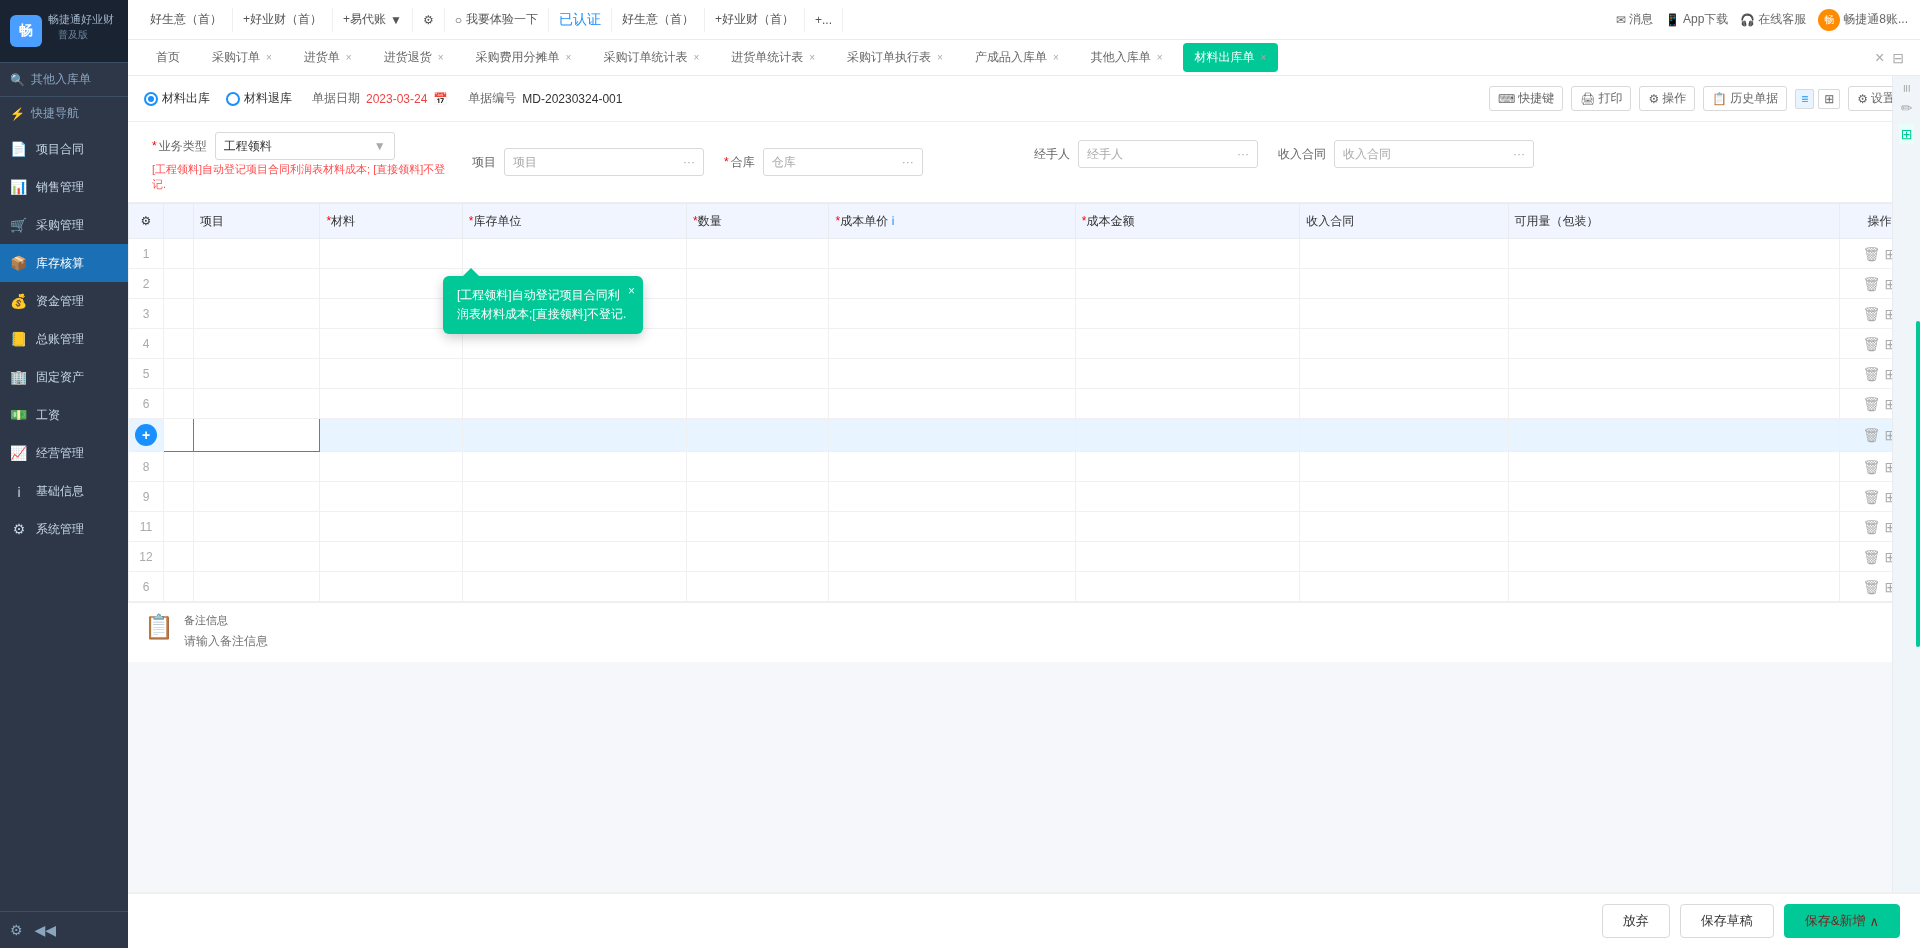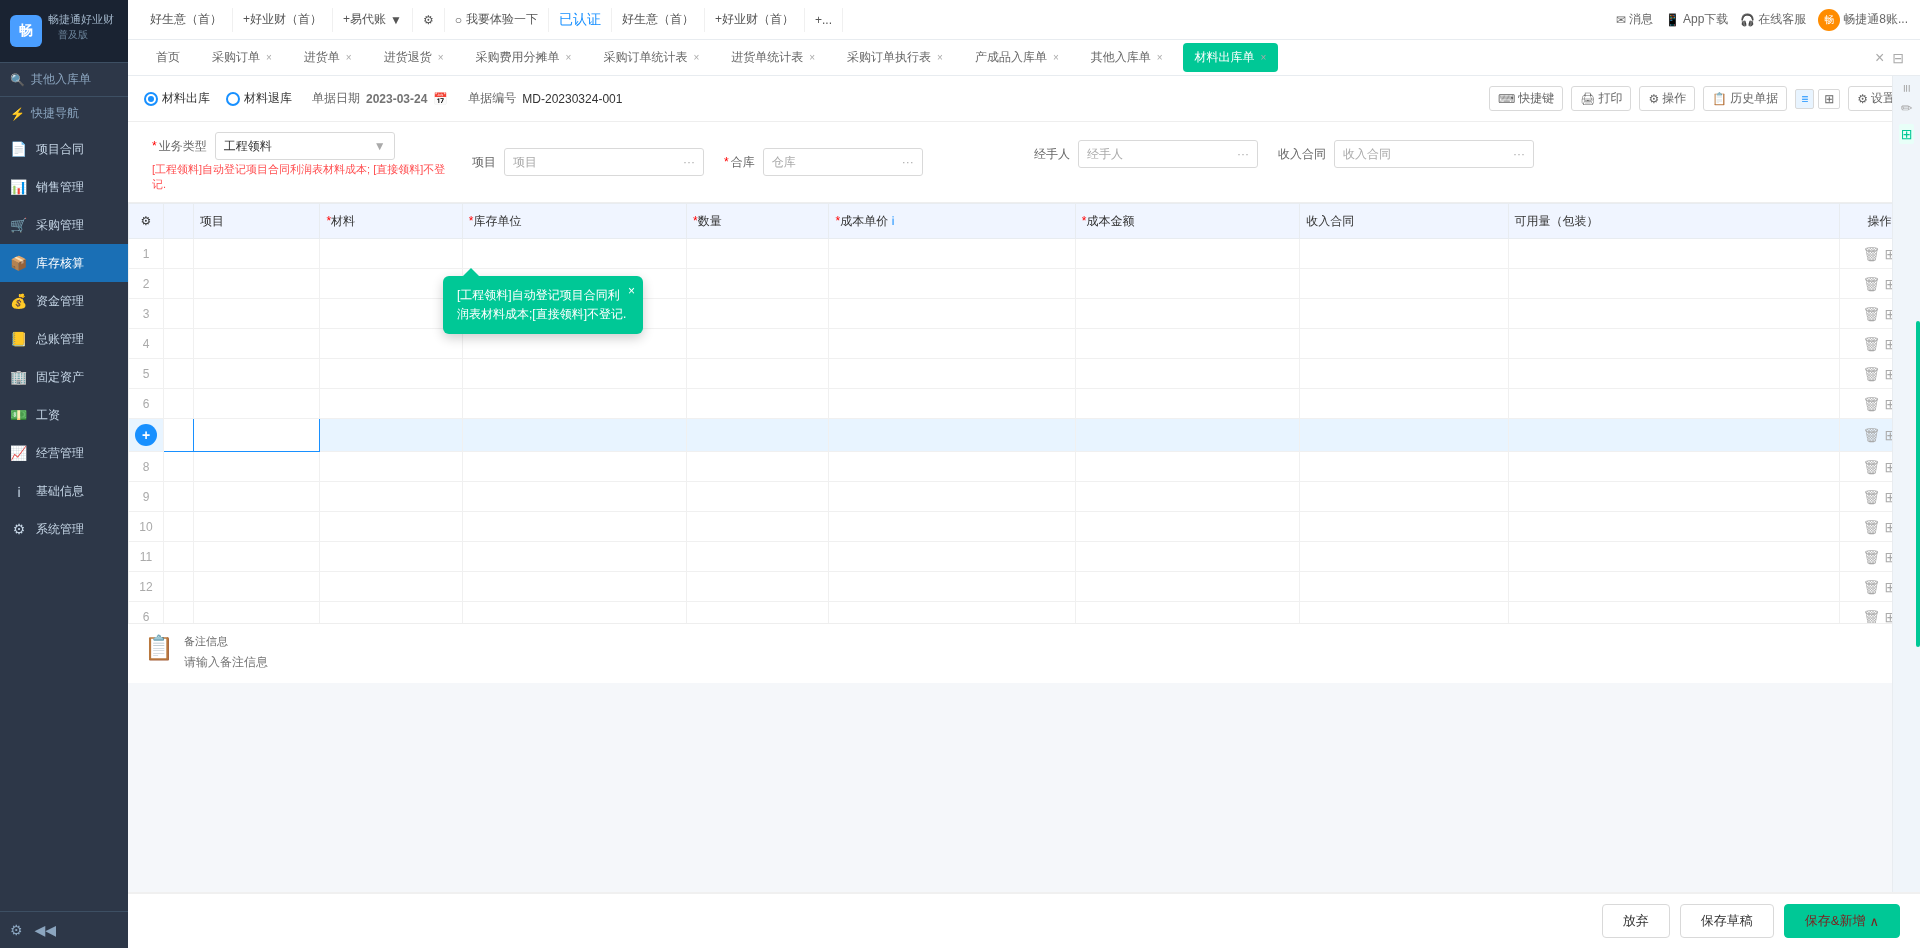--- a/index.html
+++ b/index.html
@@ -39,21 +39,21 @@
     .content { flex: 1; overflow: auto; padding: 0; background: #f5f7fa; }
     .form-page { background: #fff; margin: 0; padding: 0; }
 
     
     .form-header { background: #fff; padding: 10px 16px; border-bottom: 1px solid #eee; display: flex; align-items: center; gap: 20px; flex-shrink: 0; }
     .radio-group { display: flex; gap: 16px; }
     .radio-item { display: flex; align-items: center; gap: 4px; cursor: pointer; }
     .radio-dot { width: 14px; height: 14px; border-radius: 50%; border: 2px solid #1890ff; display: flex; align-items: center; justify-content: center; }
     .radio-dot.active::after { content: ''; width: 6px; height: 6px; border-radius: 50%; background: #1890ff; }
     .date-field { display: flex; align-items: center; gap: 6px; }
-    .date-value { color: #737373; font-weight: 700; }
+    .date-value { color: #ef4444; font-weight: 400; }
     .doc-no { display: flex; align-items: center; gap: 6px; }
     .header-actions { margin-left: auto; display: flex; align-items: center; gap: 8px; color: #666; font-size: 12px; }
     .header-action-btn { display: flex; align-items: center; gap: 3px; cursor: pointer; padding: 3px 8px; border: 1px solid #d9d9d9; border-radius: 3px; background: #fff; }
 
     
     .form-fields { background: #fff; padding: 10px 24px; border-bottom: 1px solid #eee; display: flex; align-items: flex-start; gap: 20px; flex-wrap: wrap; }
     .field-group { display: flex; align-items: center; gap: 8px; }
     .field-label { color: #666; font-size: 12px; white-space: nowrap; }
     .field-label.required::before { content: '*'; color: red; margin-right: 2px; }
     .field-input { min-width: 160px; height: 28px; border: 1px solid #d9d9d9; border-radius: 3px; padding: 0 8px; font-size: 12px; display: flex; align-items: center; gap: 4px; cursor: pointer; position: relative; }
@@ -549,38 +549,20 @@
                 <td></td>
                 <td></td>
                 <td class="ops-col">
                   <div class="ops-btns">
                     <span class="op-btn">🗑</span>
                     <span class="op-btn">⊞</span>
                   </div>
                 </td>
               </tr>
             <tr>
-                <td class="row-num">10</td>
-                <td></td>
-                <td></td>
-                <td></td>
-                <td></td>
-                <td></td>
-                <td></td>
-                <td></td>
-                <td></td>
-                <td></td>
-                <td class="ops-col">
-                  <div class="ops-btns">
-                    <span class="op-btn">🗑</span>
-                    <span class="op-btn">⊞</span>
-                  </div>
-                </td>
-              </tr>
-            <tr>
                 <td class="row-num">11</td>
                 <td></td>
                 <td></td>
                 <td></td>
                 <td></td>
                 <td></td>
                 <td></td>
                 <td></td>
                 <td></td>
                 <td></td>

